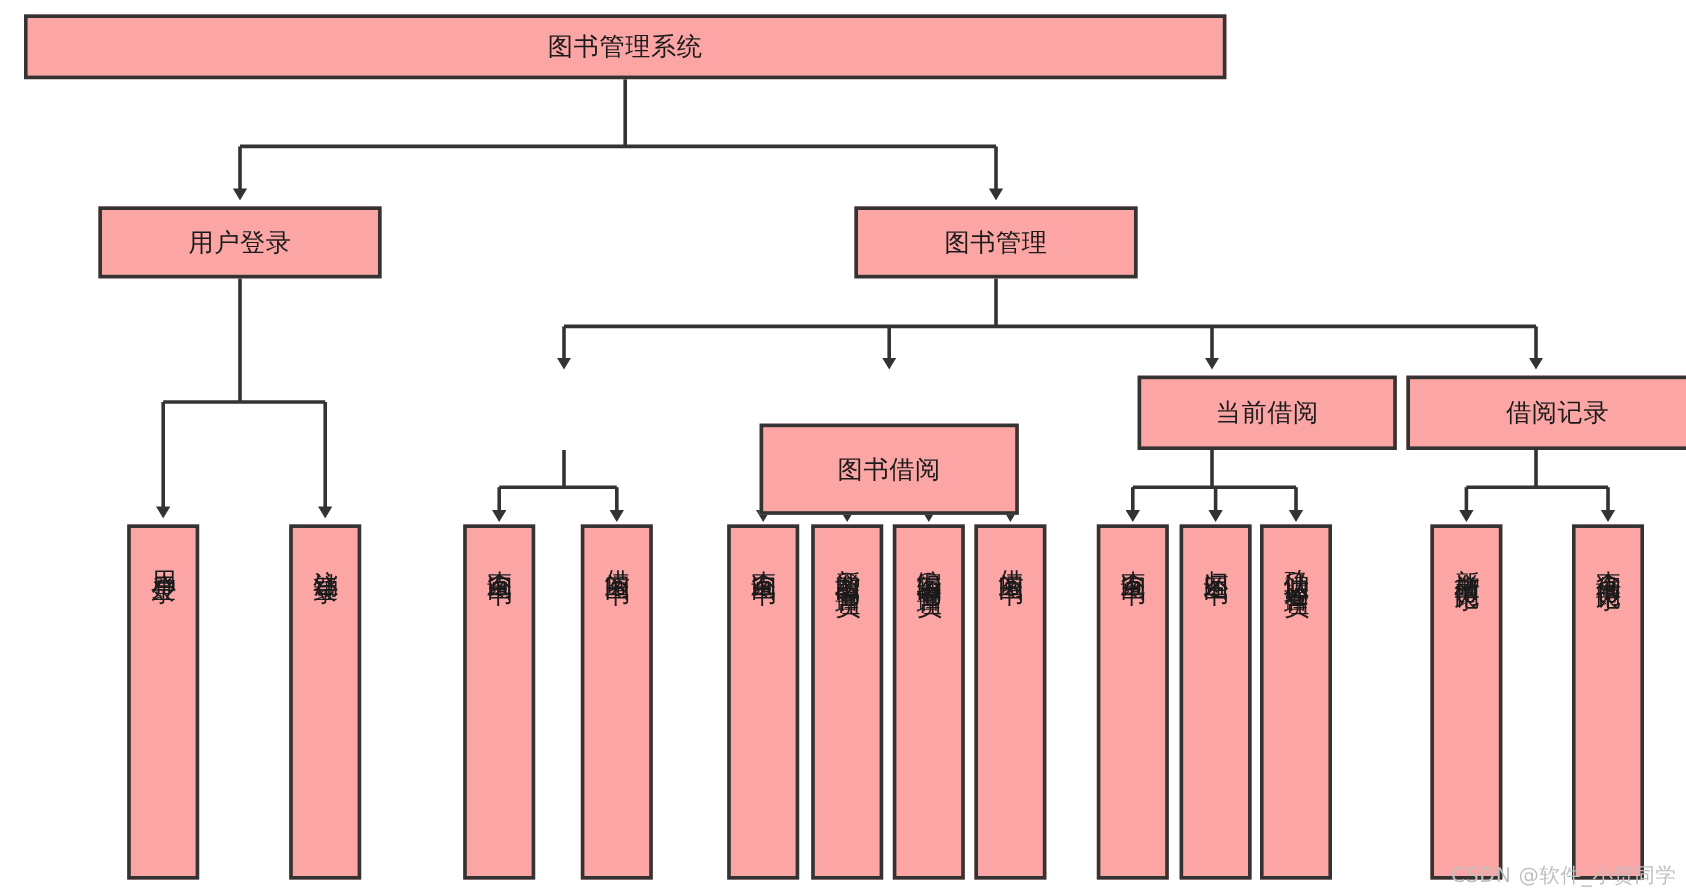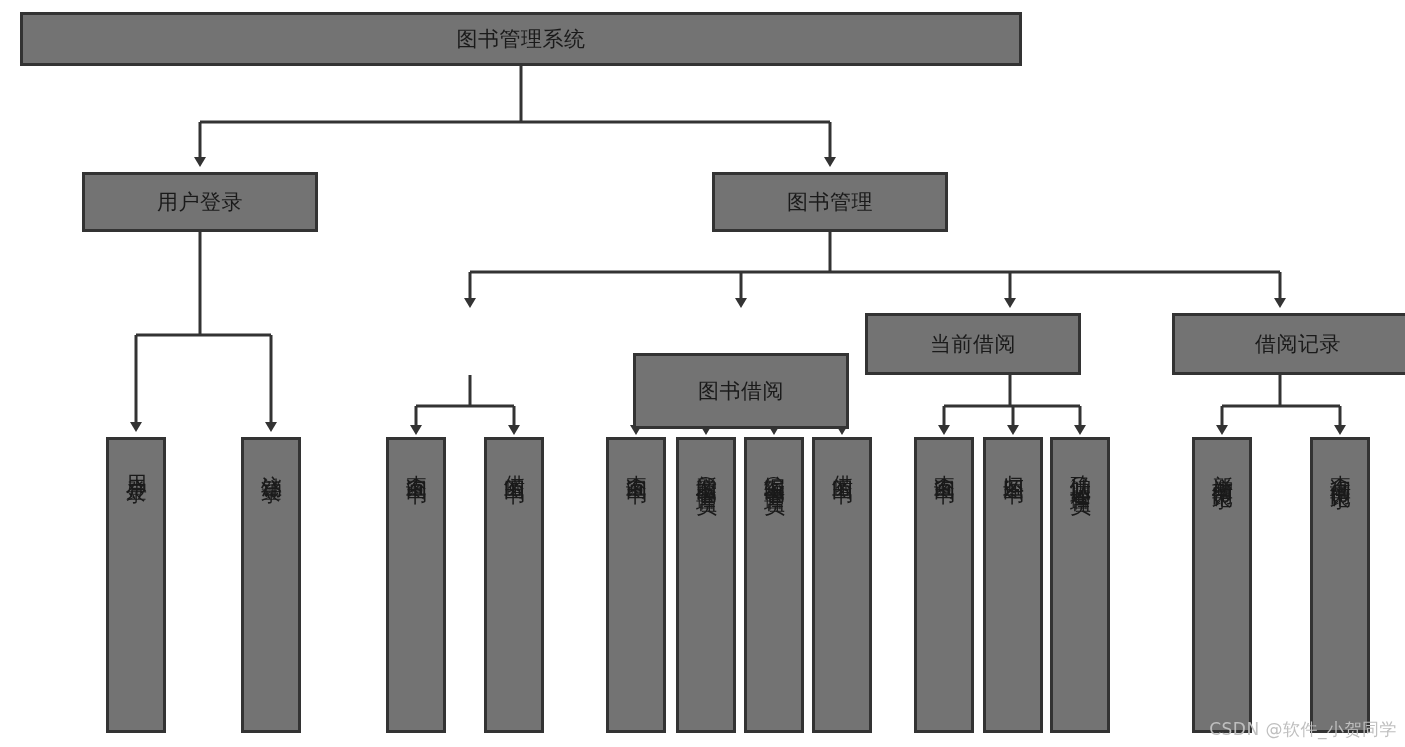--- a/index.html
+++ b/index.html
@@ -22,21 +22,21 @@
     position: absolute;
     left: 0;
     top: 0;
     width: 1405px;
     height: 747px;
     pointer-events: none;
   }
   .node {
     position: absolute;
     box-sizing: border-box;
-    background: #737373;
+    background: #fca5a5;
     border: 3px solid #333333;
     display: flex;
     align-items: center;
     justify-content: center;
     z-index: 2;
   }
   .node .lbl {
     font-size: 21px;
     color: #1a1a1a;
     line-height: 1.15;
@@ -129,21 +129,21 @@
   <div class="node" style="left:82px; top:172px; width:236px; height:60px;">
     <span class="lbl">用户登录</span>
   </div>
   <div class="node" style="left:712px; top:172px; width:236px; height:60px;">
     <span class="lbl">图书管理</span>
   </div>
 
   <div class="node" style="left:633px; top:313px; width:216px; height:76px;margin-top:40px;">
     <span class="lbl">图书借阅</span>
   </div>
-  <div class="node" style="left:865px; top:313px; width:216px; height:62px;">
+  <div class="node" style="left:948px; top:313px; width:216px; height:62px;">
     <span class="lbl">当前借阅</span>
   </div>
   <div class="node" style="left:1172px; top:313px; width:252px; height:62px;">
     <span class="lbl">借阅记录</span>
   </div>
 
   <div class="node vertical" style="left:106px; top:437px; width:60px; height:296px;">
     <span class="lbl">用户登录</span>
   </div>
   <div class="node vertical" style="left:241px; top:437px; width:60px; height:296px;">

